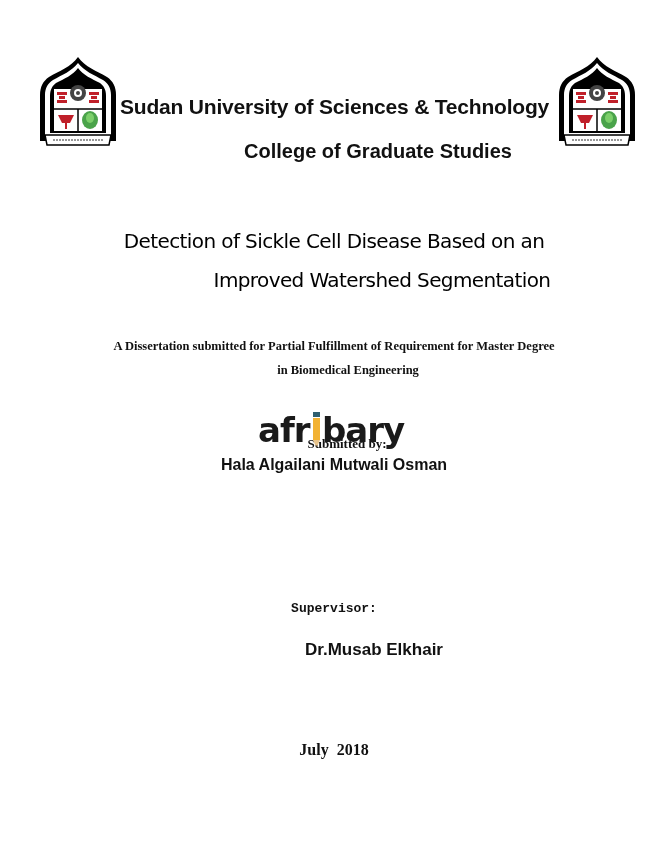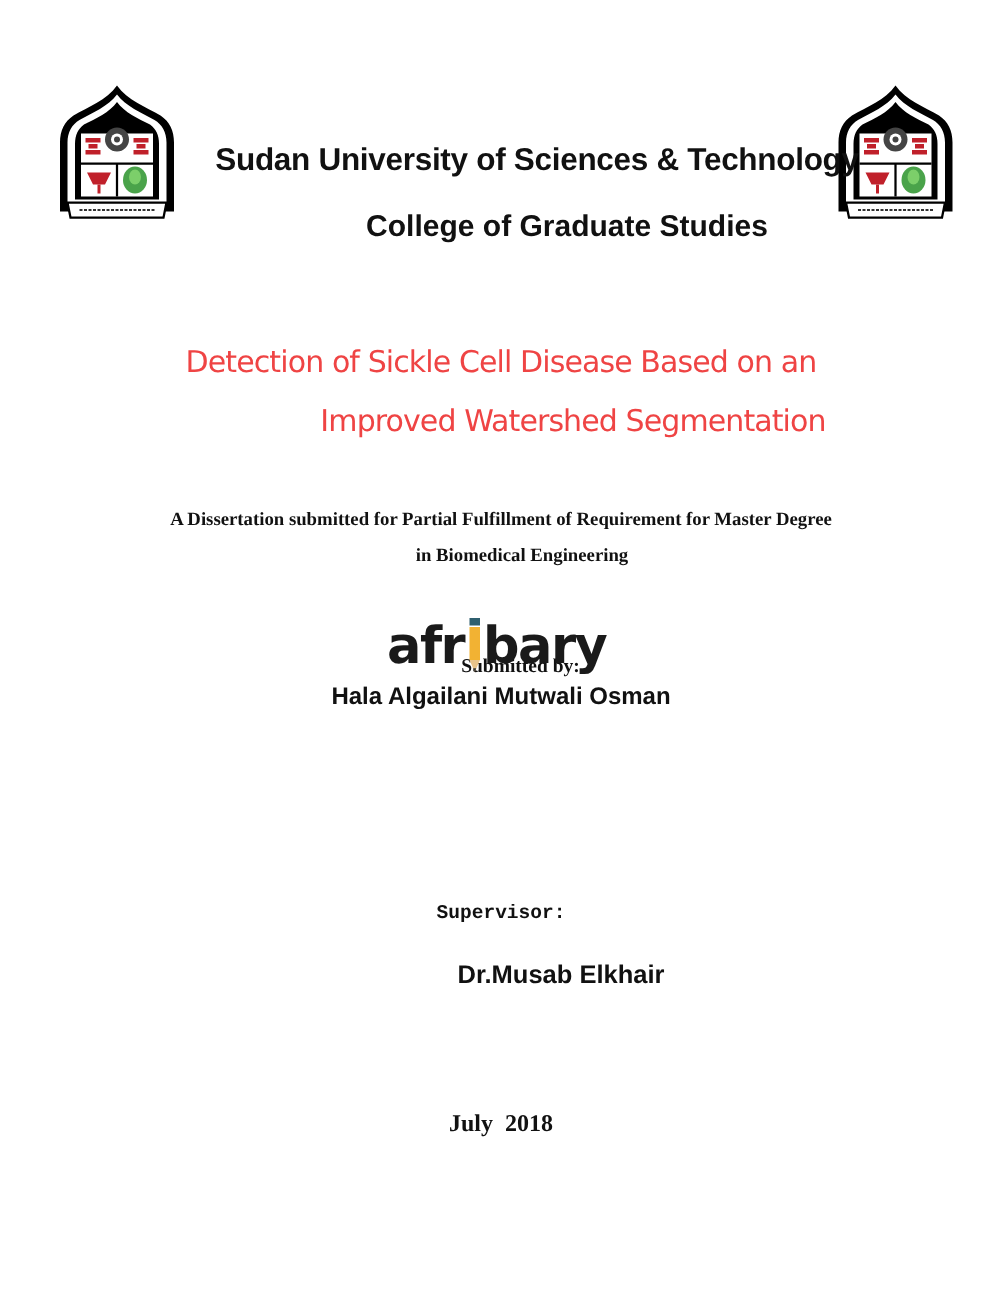--- a/index.html
+++ b/index.html
@@ -1,22 +1,22 @@
 <!DOCTYPE html>
 <html><head>
 <meta charset="utf-8">
 <style>
   html, body { margin:0; padding:0; background:#ffffff; }
   body { width:668px; height:865px; position:relative; overflow:hidden; color:#111; }
   .abs { position:absolute; }
   .center { left:0; width:668px; text-align:center; }
   .logo { width:82px; height:92px; }
-  .uni { top:95px; left:120px; width:430px; text-align:center; font-family:"Liberation Sans", sans-serif; font-weight:bold; font-size:21px; letter-spacing:-0.2px;margin-left:23px; }
+  .uni { top:95px; left:120px; width:430px; font-family:"Liberation Sans", sans-serif; font-weight:bold; font-size:21px; letter-spacing:-0.2px; }
   .college { top:140px; font-family:"Liberation Sans", sans-serif; font-weight:bold; font-size:20px;padding-left:44px; }
-  .title { font-family:"DejaVu Sans", sans-serif; font-size:20px; letter-spacing:-0.6px; color:#ef4444; }
+  .title { font-family:"DejaVu Sans", sans-serif; font-size:20px; letter-spacing:-0.6px; color:#000000; }
   .t1 { top:229px; }
   .t2 { top:268px;padding-left:48px; }
   .sub { font-family:"Liberation Serif", serif; font-weight:bold; font-size:12.5px; }
   .s1 { top:339px; }
   .s2 { top:363px;padding-left:14px; }
   .subm { top:436px; font-family:"Liberation Serif", serif; font-weight:bold; font-size:13px;padding-left:13px; }
   .wm { top:410px; left:258px; width:160px; height:42px; }
   .author { top:456px; font-family:"Liberation Sans", sans-serif; font-weight:bold; font-size:16px; }
   .sup { top:601px; font-family:Liberation Mono, monospace; font-weight:bold; font-size:13px; }
   .supname { top:640px; font-family:"Liberation Sans", sans-serif; font-weight:bold; font-size:17px;margin-left:40px; }

